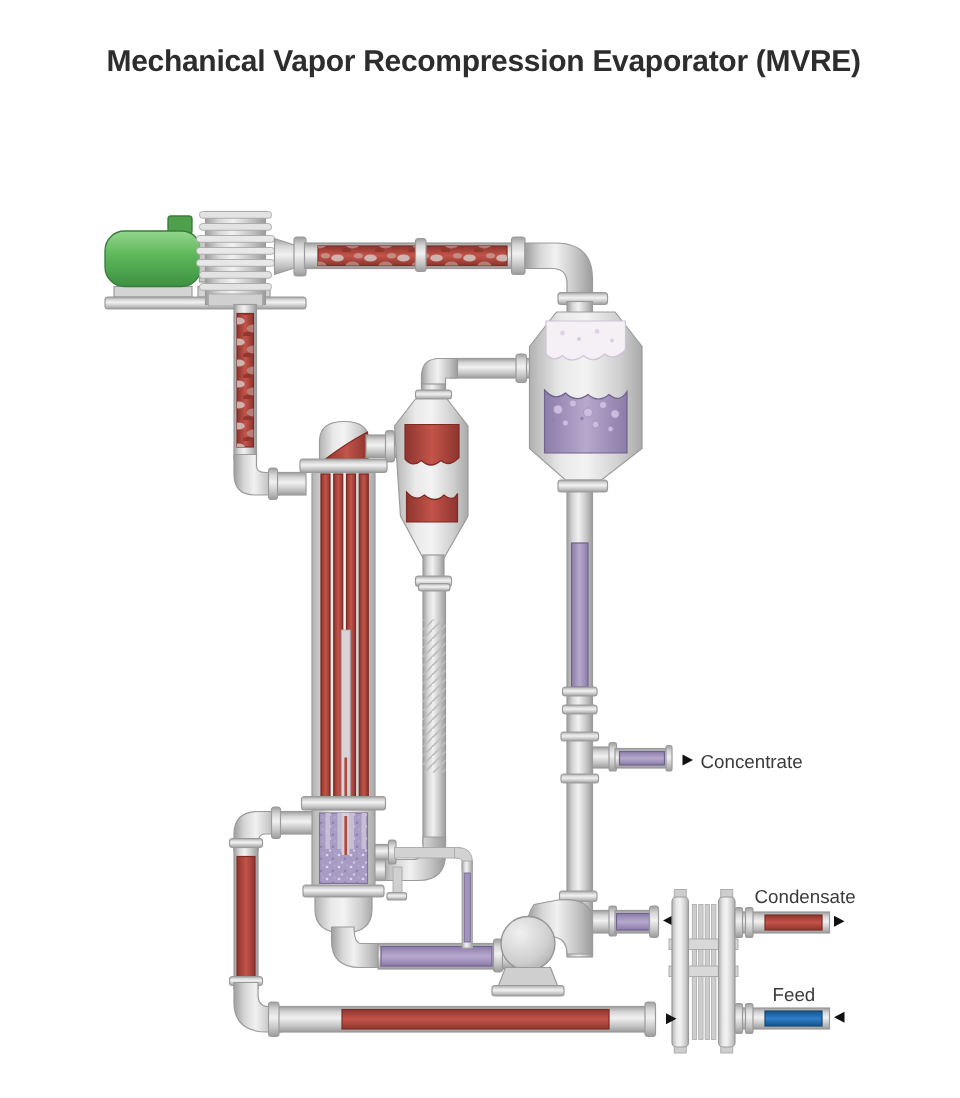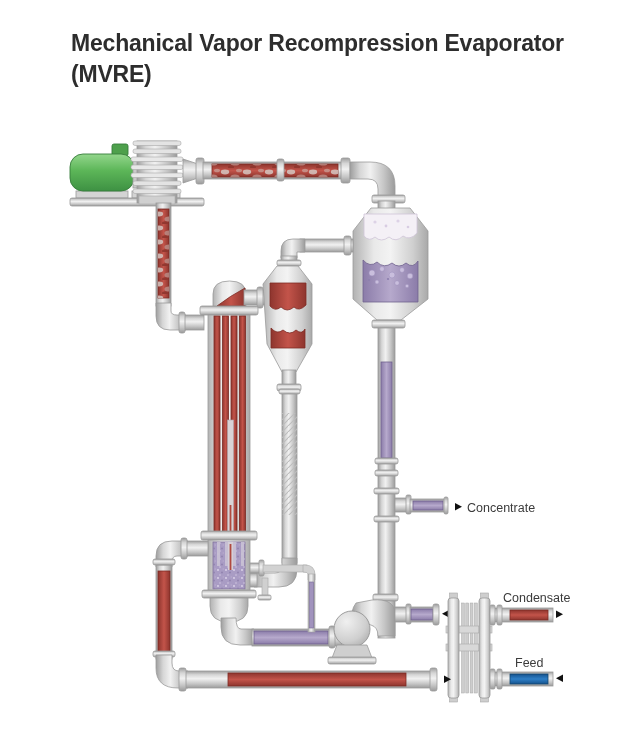--- a/index.html
+++ b/index.html
@@ -1,19 +1,19 @@
 <!DOCTYPE html>
 <html style="--title_text: #2d2d2d; --label_text: #3b3b3b; --vapor_red: #a8433a; --hot_red: #c2544a; --concentrate_purple: #a89ac3; --feed_blue: #2272b8; --motor_green: #58b455; --pipe_gray: #d7d7d7; --outline_gray: #9a9a9a;"><head>
 <meta charset="utf-8">
 <style>
   html,body{margin:0;padding:0;background:#fff;}
   .stage{position:relative;width:640px;height:732px;background:#fff;overflow:hidden;
          font-family:"Liberation Sans",sans-serif;}
   h1.title{position:absolute;left:71px;top:28px;width:505px;margin:0;
-           font-family:"Liberation Sans",sans-serif;font-size:23px;line-height:1.36;
+           font-family:"Liberation Sans",sans-serif;font-size:20px;line-height:1.36;
            font-weight:700;color:var(--title_text,#2d2d2d);letter-spacing:-0.2px;}
   svg{position:absolute;left:0;top:0;}
   .pp{stroke:#9b9b9b;stroke-width:.8;}
   .ppn{stroke:#a8a8a8;stroke-width:.6;}
   .red{stroke:#7d2b25;stroke-width:.8;}
   .pur{stroke:#70628e;stroke-width:.8;}
   .blu{stroke:#15486f;stroke-width:.8;}
   .grn{stroke:#377d3b;stroke-width:.9;}
   .lbl{font-family:"Liberation Sans",sans-serif;font-size:12.5px;font-weight:500;
        fill:var(--label_text,#3b3b3b);}

